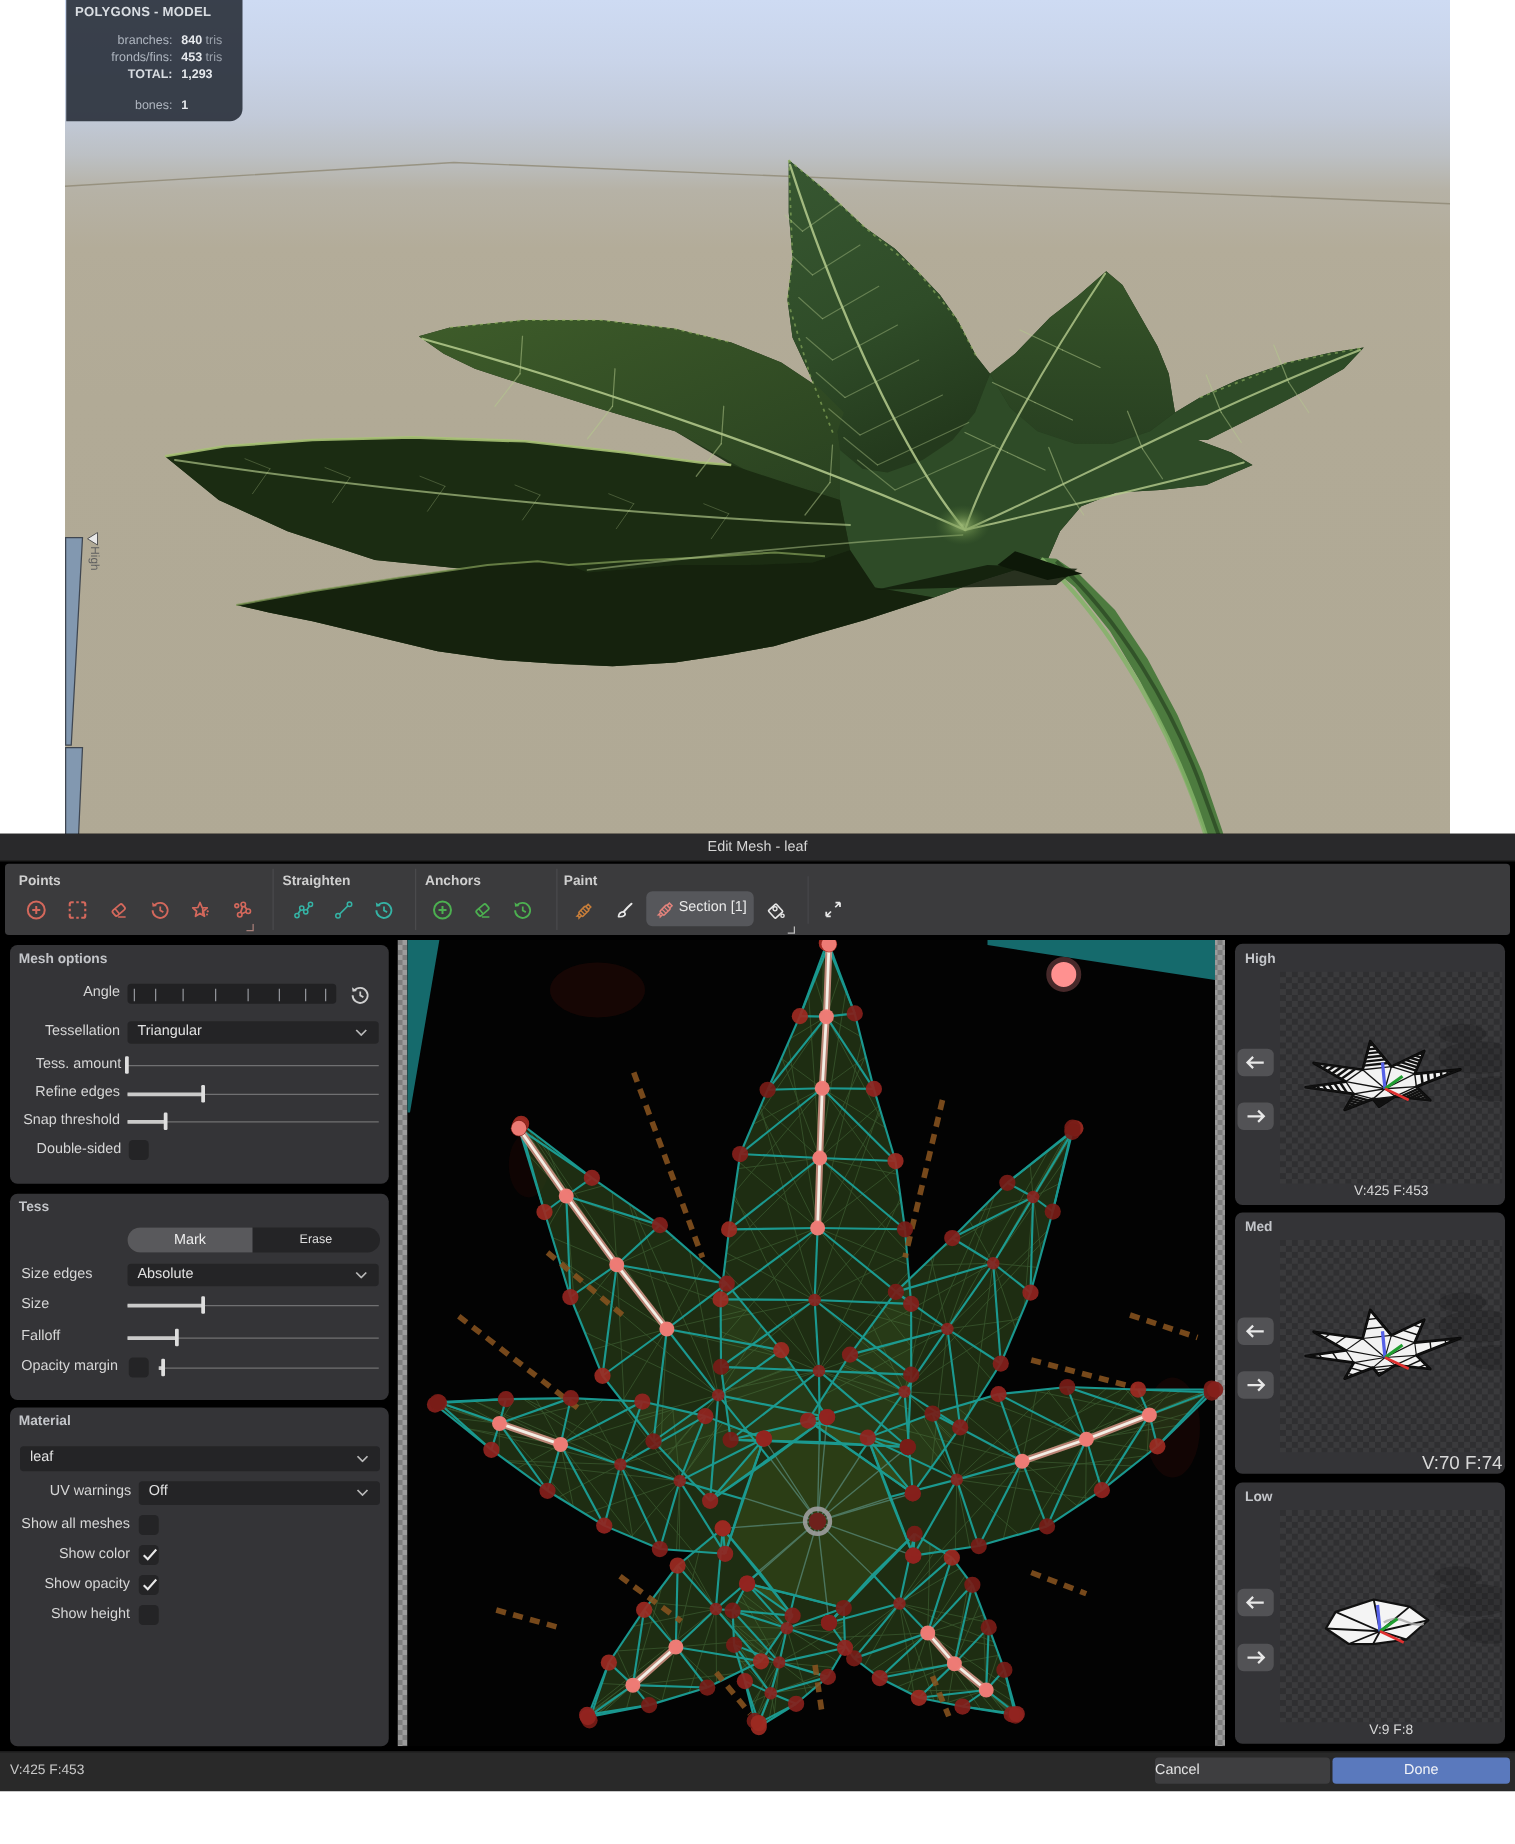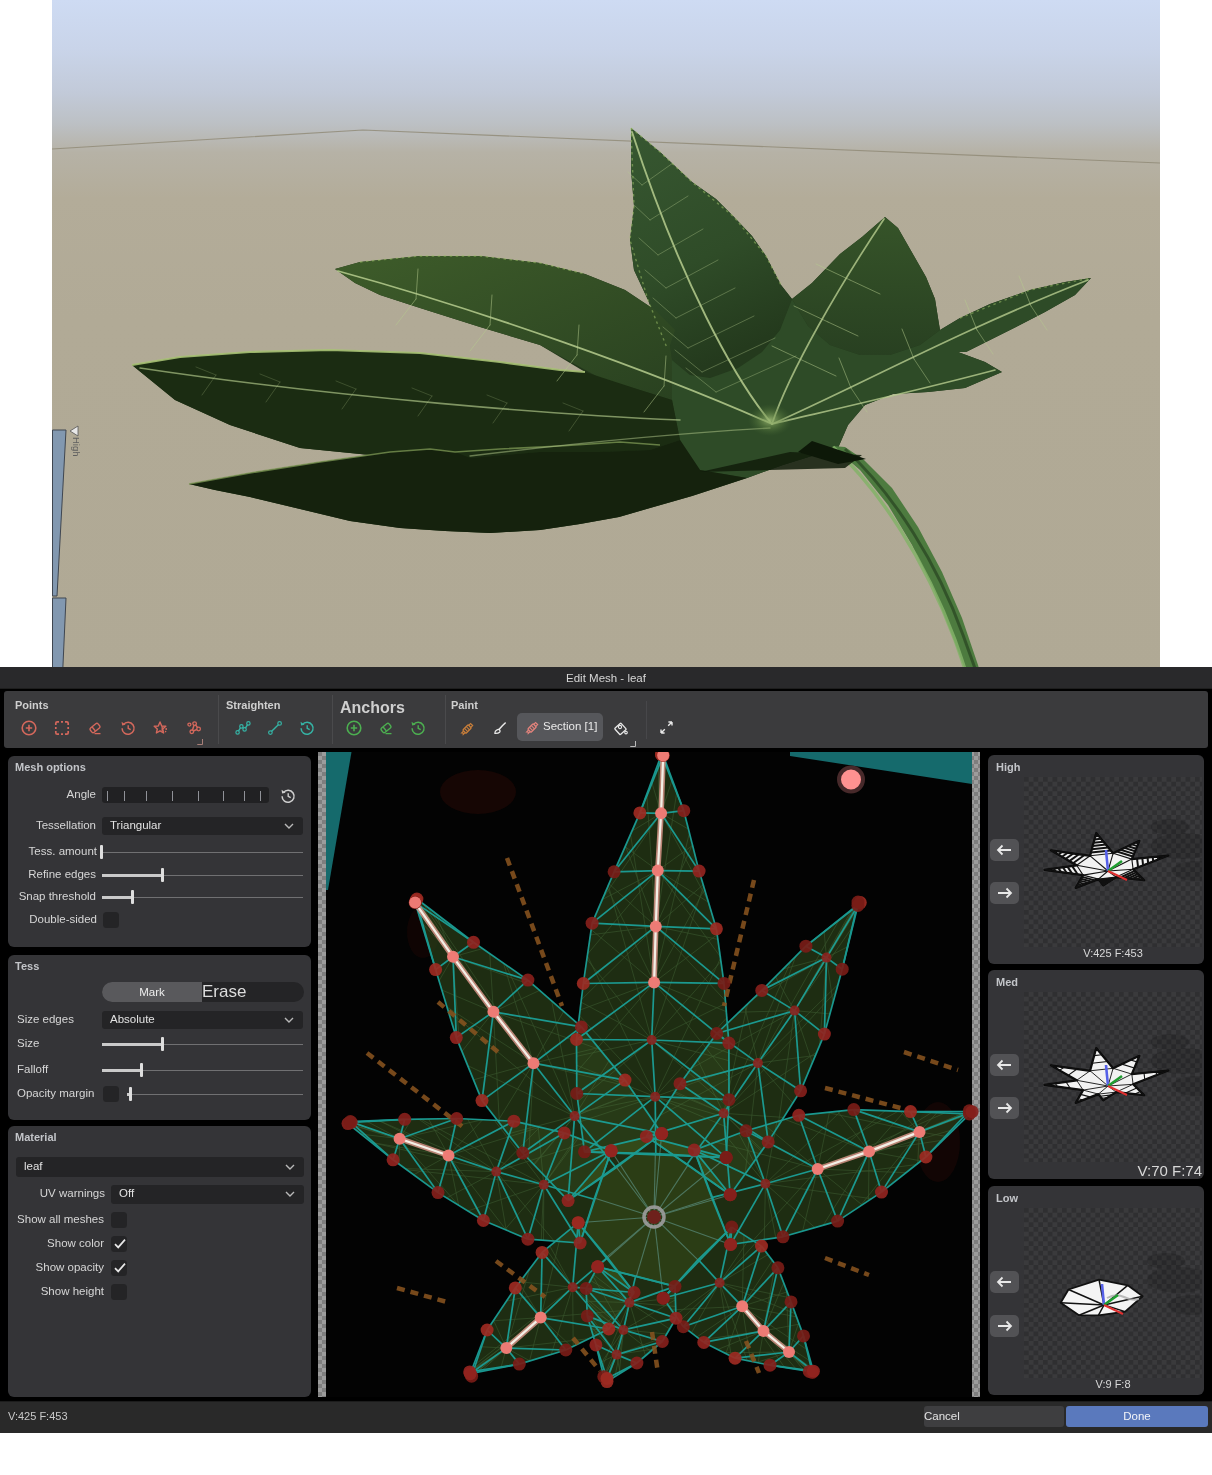--- a/index.html
+++ b/index.html
@@ -115,20 +115,27 @@
         <path d="M 780.0 446.0 L 808.0 470.0 L 836.0 505.0 L 860.0 545.0 L 882.0 590.0 L 900.0 635.0 L 914.0 672.0 L 923.0 709.0 L 938.0 709.0 L 926.0 665.0 L 910.0 618.0 L 890.0 572.0 L 866.0 527.0 L 840.0 488.0 L 812.0 460.0 L 793.0 447.0 Z" fill="#4d7b3f"></path>
         <path d="M 781 447 C 828 490,873 560,903 640 C 913 668,920 690,924 709" fill="none" stroke="#84b369" stroke-width="3.5" opacity="0.85"></path>
         <path d="M 793 449 C 843 495,886 565,911 635 C 923 668,932 692,936 709" fill="none" stroke="#2c4a24" stroke-width="3" opacity="0.8"></path>
         <path d="M 648 472 L 738 452 L 810 455 L 793 468 L 718 470 Z" fill="#101c0a" opacity="0.85"></path>
         <path d="M 760 441 L 814 459 L 786 464 L 746 452 Z" fill="#0d1808"></path>
         <path d="M 0.5 430 L 14 430 L 5 596 L 0.5 596 Z" fill="#8298b0" stroke="#3f4650" stroke-width="1"></path>
         <path d="M 0.5 598 L 14 598 L 9 709 L 0.5 709 Z" fill="#8298b0" stroke="#3f4650" stroke-width="1"></path>
         <path d="M 26 426 L 18 431 L 26 436 Z" fill="#e8e8e8" stroke="#555" stroke-width="0.8"></path>
         <text x="21" y="437" transform="rotate(90 21 437)" font-size="9.5" fill="#5f5f5f" font-family="Liberation Sans, sans-serif">High</text>
       </svg>
+      <div style="position:absolute;left:1px;top:0;width:141px;height:97px;background:rgba(45,52,62,0.93);border-radius:0 0 10px 0;color:#c7ccd4;font-size:10px">
+<div style="position:absolute;left:7px;top:4px;font-weight:bold;font-size:10.5px;color:#d9dde2;letter-spacing:0.2px">POLYGONS - MODEL</div>
+<div style="position:absolute;right:56px;top:26px;text-align:right;line-height:13.5px;color:#aeb5bf">branches:<br>fronds/fins:<br><b style="color:#d9dde2">TOTAL:</b></div>
+<div style="position:absolute;left:92px;top:26px;line-height:13.5px"><b style="color:#e6e9ed">840</b> <span style="color:#9aa1ab">tris</span><br><b style="color:#e6e9ed">453</b> <span style="color:#9aa1ab">tris</span><br><b style="color:#e6e9ed">1,293</b></div>
+<div style="position:absolute;right:56px;top:79px;color:#aeb5bf">bones:</div>
+<div style="position:absolute;left:92px;top:79px"><b style="color:#e6e9ed">1</b></div>
+</div>
     </div>
     <div class="abs" style="left:0;top:667px;width:1212px;height:737px;background:#000000;color:#ccc;font-size:11px">
       <div class="abs" style="left:0;top:0;width:1212px;height:22px;background:#29292b;border-bottom:1px solid #1e1e1e">
         <div style="text-align:center;line-height:22px;font-size:11.5px;color:#d6d6d6">Edit Mesh - leaf</div>
       </div>
       <div class="abs" style="left:4px;top:24px;width:1204px;height:57px;background:#3b3b3d;border-radius:3px"></div>
       <div class="abs" style="left:15px;top:32px;font-size:11px;font-weight:bold;color:#cfcfcf">Points</div>
       <div class="abs" style="left:21px;top:53px;width:16px;height:16px">
         <svg width="16" height="16" viewBox="0 0 16 16" style="position:absolute">
           <circle cx="8" cy="8" r="6.8" fill="none" stroke="#d4685c" stroke-width="1.6"></circle>
@@ -203,21 +210,21 @@
         </svg>
       </div>
       <div class="abs" style="left:299px;top:53px;width:16px;height:16px">
         <svg width="16" height="16" viewBox="0 0 16 16" style="position:absolute">
           <path d="M 3.4 4.6 A 6 6 0 1 1 2.1 8.2" fill="none" stroke="#35b3a5" stroke-width="1.5"></path>
           <path d="M 1.6 1.8 L 2.1 5.4 L 5.6 4.8 Z" fill="#35b3a5"></path>
           <path d="M 8.2 5.2 V 8.4 L 10.7 9.7" fill="none" stroke="#35b3a5" stroke-width="1.4"></path>
         </svg>
       </div>
       <div class="abs" style="left:332px;top:28px;width:1px;height:49px;background:#4a4a4c"></div>
-      <div class="abs" style="left:340px;top:32px;font-size:16px;font-weight:bold;color:#cfcfcf">Anchors</div>
+      <div class="abs" style="left:340px;top:32px;font-size:11px;font-weight:bold;color:#cfcfcf">Anchors</div>
       <div class="abs" style="left:346px;top:53px;width:16px;height:16px">
         <svg width="16" height="16" viewBox="0 0 16 16" style="position:absolute">
           <circle cx="8" cy="8" r="6.8" fill="none" stroke="#4caf50" stroke-width="1.6"></circle>
           <path d="M 8 4.8 V 11.2 M 4.8 8 H 11.2" stroke="#4caf50" stroke-width="1.6"></path>
         </svg>
       </div>
       <div class="abs" style="left:378px;top:53px;width:16px;height:16px">
         <svg width="16" height="16" viewBox="0 0 16 16" style="position:absolute">
           <g transform="rotate(-40 8 8)">
             <rect x="3" y="5.2" width="10" height="5.6" rx="1.6" fill="none" stroke="#4caf50" stroke-width="1.4"></rect>
@@ -324,21 +331,21 @@
       <div class="abs" style="left:131px;top:223px;width:3px;height:14px;background:#dedede;border-radius:1px"></div>
       <div class="abs" style="left:0;top:246px;width:97px;text-align:right;font-size:11.5px;color:#d6d6d6">Double-sided</div>
       <div class="abs" style="left:103px;top:245px;width:16px;height:16px;background:#242426;border-radius:3.5px"></div>
       <div class="abs" style="left:8px;top:288px;width:303px;height:165px;background:#343437;border-radius:6px"></div>
       <div class="abs" style="left:15px;top:293px;font-size:11px;font-weight:bold;color:#c3c5c9">Tess</div>
       <div class="abs" style="left:102px;top:315px;width:201.5px;height:20px;background:#242426;border-radius:10px"></div>
       <div class="abs" style="left:102px;top:315px;width:100px;height:20px;background:#59595c;border-radius:10px 0 0 10px">
         <div style="text-align:center;line-height:20px;font-size:11.5px;color:#eee">Mark</div>
       </div>
       <div class="abs" style="left:202px;top:315px;width:101.5px;height:20px">
-        <div style="text-align:left;line-height:20px;font-size:17px;color:#ddd">Erase</div>
+        <div style="text-align:center;line-height:20px;font-size:10px;color:#ddd">Erase</div>
       </div>
       <div class="abs" style="left:17px;top:346px;font-size:11.5px;color:#d6d6d6">Size edges</div>
       <div class="abs" style="left:102px;top:344px;width:201px;height:18px;background:#242426;border-radius:3px">
         <div class="abs" style="left:8px;top:2.0px;font-size:11.5px;color:#e2e2e2">Absolute</div>
         <svg width="10" height="6" viewBox="0 0 10 6" style="position:absolute;right:9px;top:6.0px">
           <path d="M 1 1 L 5 5 L 9 1" fill="none" stroke="#b9b9b9" stroke-width="1.4"></path>
         </svg>
       </div>
       <div class="abs" style="left:17px;top:370px;font-size:11.5px;color:#d6d6d6">Size</div>
       <div class="abs" style="left:102px;top:377px;width:201px;height:1px;background:#707072"></div>

